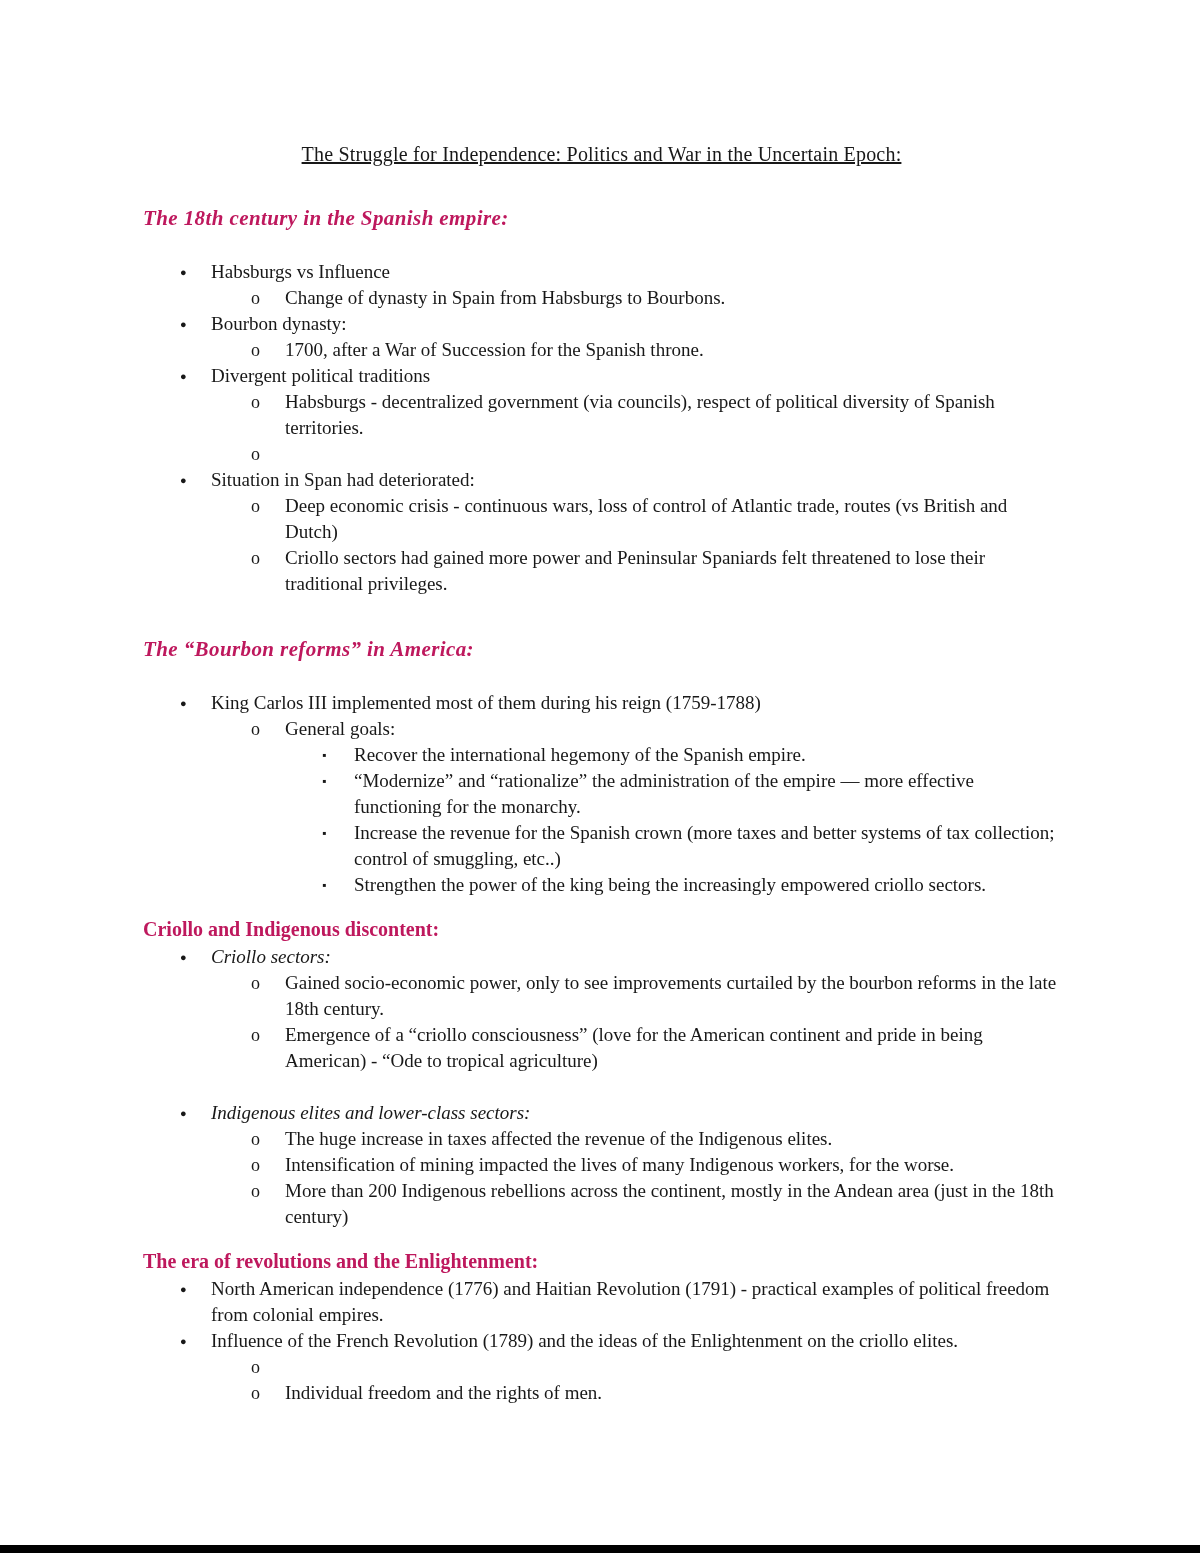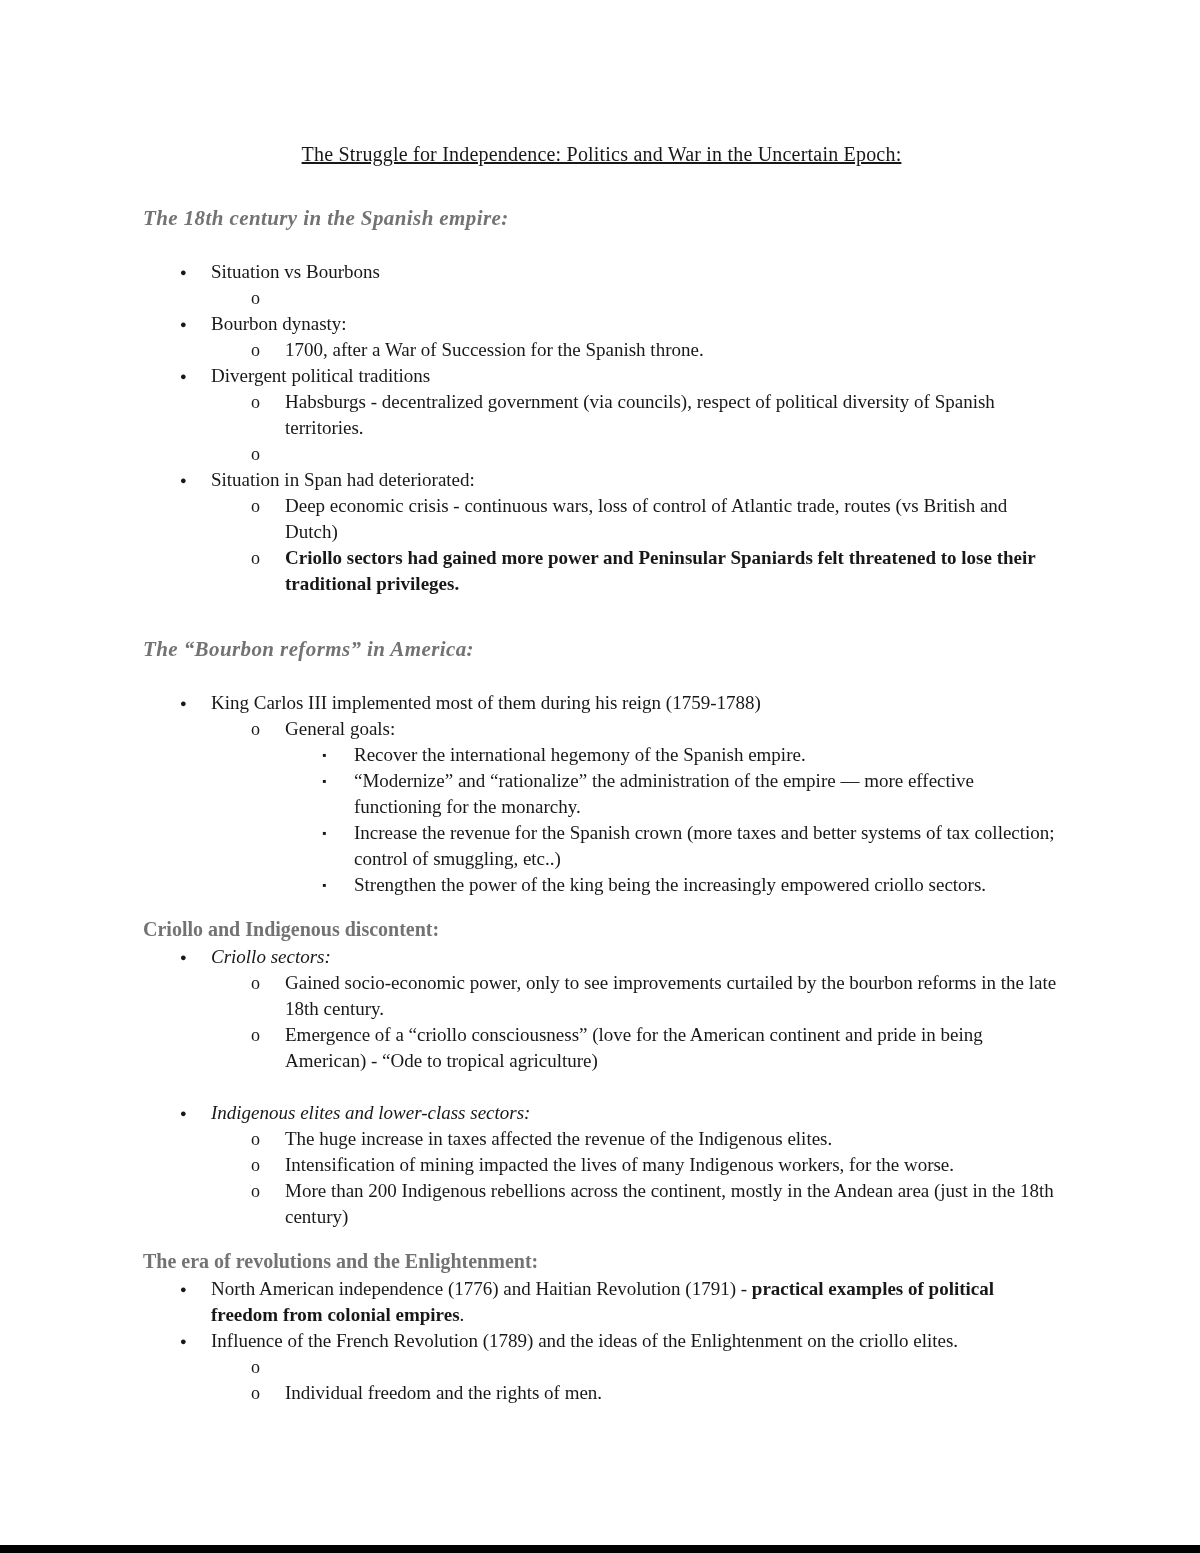--- a/index.html
+++ b/index.html
@@ -20,42 +20,42 @@
     font-weight: normal;
     text-align: center;
     text-decoration: underline;
     margin: 0 0 18px 0;
     letter-spacing: 0.2px;
   }
   .doc-section { margin: 0; }
   .sec-heading {
     font-size: 21px;
     margin: 40px 0 0 0;
-    color: #737373;
+    color: #be185d;
   }
   .hs-italic { font-style: italic; font-weight: bold; letter-spacing: 0.4px; }
   .hs-plain { font-weight: bold; font-size: 20px; }
   .doc-section .sec-list { margin-top: 28px; }
   .doc-section.tight .sec-heading { margin-top: 20px; }
   .doc-section.tight .sec-list { margin-top: 3px; }
   .li {
     display: flex;
     align-items: flex-start;
     font-size: 19px;
     line-height: 26px;
   }
   .lvl1 { padding-left: 37px; }
   .lvl2 { padding-left: 108px; }
   .lvl3 { padding-left: 179px; }
   .marker { flex: 0 0 auto; line-height: 26px; }
   .m1 { width: 31px; font-size: 11px; }
   .m2 { width: 34px; font-size: 18px; }
   .m3 { width: 32px; font-size: 12px; }
   .li-text { flex: 1 1 auto; }
-  .b { font-weight: bold; }
+  .b { font-weight: normal; }
   .i { font-style: italic; text-align: right; }
   .gap-before { margin-top: 26px; }
   .bottom-bar {
     position: absolute;
     left: 0;
     bottom: 0;
     width: 100%;
     height: 8px;
     background: #000000;
   }
@@ -64,24 +64,25 @@
 <body>
 
 <div class="page">
   <h1 class="doc-title">The Struggle for Independence: Politics and War in the Uncertain Epoch:</h1>
   <div id="sections">
       <section class="doc-section">
         <h2 class="sec-heading hs-italic">The 18th century in the Spanish empire:</h2>
         <div class="sec-list">
           <div class="li lvl1">
             <span class="marker m1">●</span>
-            <span class="li-text"><span>Situation vs Bourbons</span></span>
+            <span class="li-text"><span>Habsburgs vs Influence</span></span>
           </div>
           <div class="li lvl2">
             <span class="marker m2">o</span>
+            <span class="li-text"><span>Change of dynasty in Spain from Habsburgs to Bourbons.</span></span>
           </div>
           <div class="li lvl1">
             <span class="marker m1">●</span>
             <span class="li-text"><span>Bourbon dynasty:</span></span>
           </div>
           <div class="li lvl2">
             <span class="marker m2">o</span>
             <span class="li-text"><span>1700, after a War of Succession for the Spanish throne.</span></span>
           </div>
           <div class="li lvl1">

